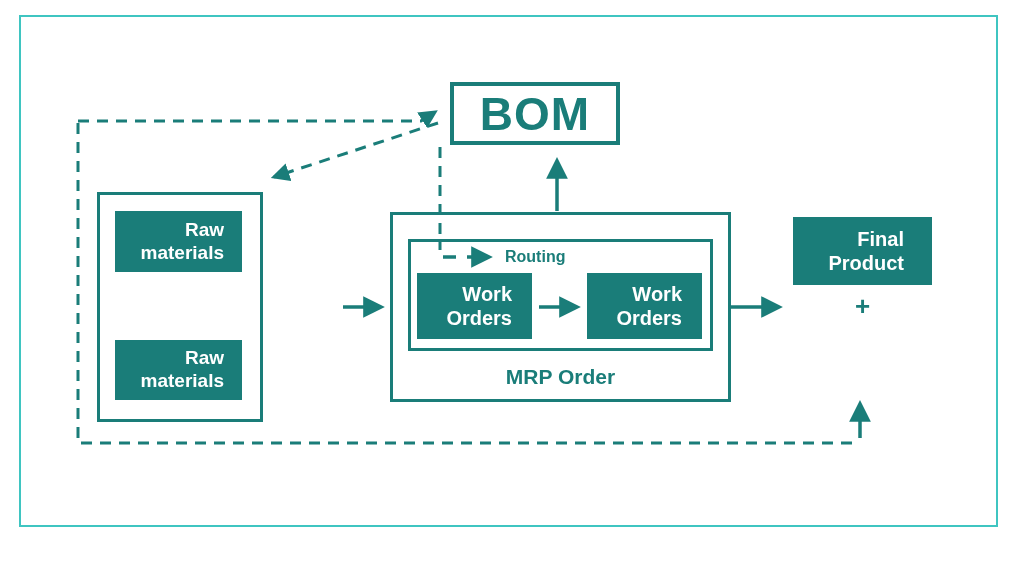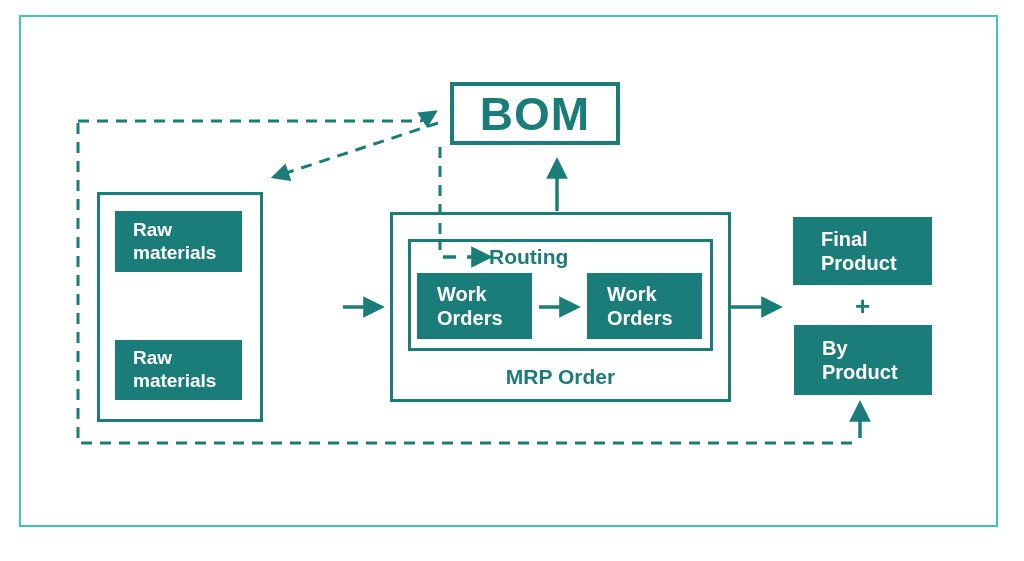--- a/index.html
+++ b/index.html
@@ -12,39 +12,39 @@
   body{font-family:"Liberation Sans", sans-serif;position:relative;}
   .stage{position:absolute;left:0;top:0;width:1024px;height:561px;}
   .frame{
     position:absolute;left:19px;top:15px;width:979px;height:512px;
     border:2px solid var(--frame);background:#ffffff;
   }
   svg.lines{position:absolute;left:0;top:0;width:1024px;height:561px;pointer-events:none;}
   .dash{stroke:var(--teal);stroke-width:3;fill:none;stroke-dasharray:11 8;}
   .dashshort{stroke:var(--teal);stroke-width:3.5;fill:none;stroke-dasharray:13 11;}
   .solid{stroke:var(--teal);stroke-width:3.5;fill:none;}
-  .node{position:absolute;display:flex;align-items:center;justify-content:center;text-align:left;}
+  .node{position:absolute;display:flex;align-items:center;justify-content:center;text-align:right;}
   .fillbox{
     background:var(--teal);color:var(--box-text);
     font-size:19px;font-weight:700;line-height:1.2;
   }
   .outline{border:3px solid var(--teal);background:transparent;}
   .bom{
     left:450px;top:82px;width:170px;height:63px;
     border:4px solid var(--teal);
     color:var(--teal);font-size:46px;font-weight:700;letter-spacing:1px;
   }
   .materials-group{left:97px;top:192px;width:166px;height:230px;}
   .raw1{left:115px;top:211px;width:127px;height:61px;padding:0 18px;}
   .raw2{left:115px;top:340px;width:127px;height:60px;padding:0 18px;}
   .mrp{left:390px;top:212px;width:341px;height:190px;}
   .inner{left:408px;top:239px;width:305px;height:112px;}
   .routing{
-    left:489px;top:245px;width:110px;height:24px;
-    color:var(--teal);font-size:21px;font-weight:700;justify-content:flex-start;
+    left:505px;top:245px;width:110px;height:24px;
+    color:var(--teal);font-size:16px;font-weight:700;justify-content:flex-start;
   }
   .wo1{left:417px;top:273px;width:115px;height:66px;padding:0 20px;font-size:20px;}
   .wo2{left:587px;top:273px;width:115px;height:66px;padding:0 20px;font-size:20px;}
   .mrp-label{
     left:390px;top:364px;width:341px;height:26px;
     color:var(--teal);font-size:21px;font-weight:700;
   }
   .final{left:793px;top:217px;width:139px;height:68px;padding:0 28px;font-size:20px;}
   .plus{
     left:793px;top:292px;width:139px;height:28px;
@@ -95,15 +95,14 @@
 
   <div class="node outline mrp"></div>
   <div class="node outline inner"></div>
   <div class="node routing">Routing</div>
   <div class="node fillbox wo1">Work Orders</div>
   <div class="node fillbox wo2">Work Orders</div>
   <div class="node fillbox final">Final Product</div>
 
   <div class="node mrp-label">MRP Order</div>
   <div class="node plus">+</div>
-  <div class="node fillbox by">By Product</div>
 
 </div>
 
 </body></html>

